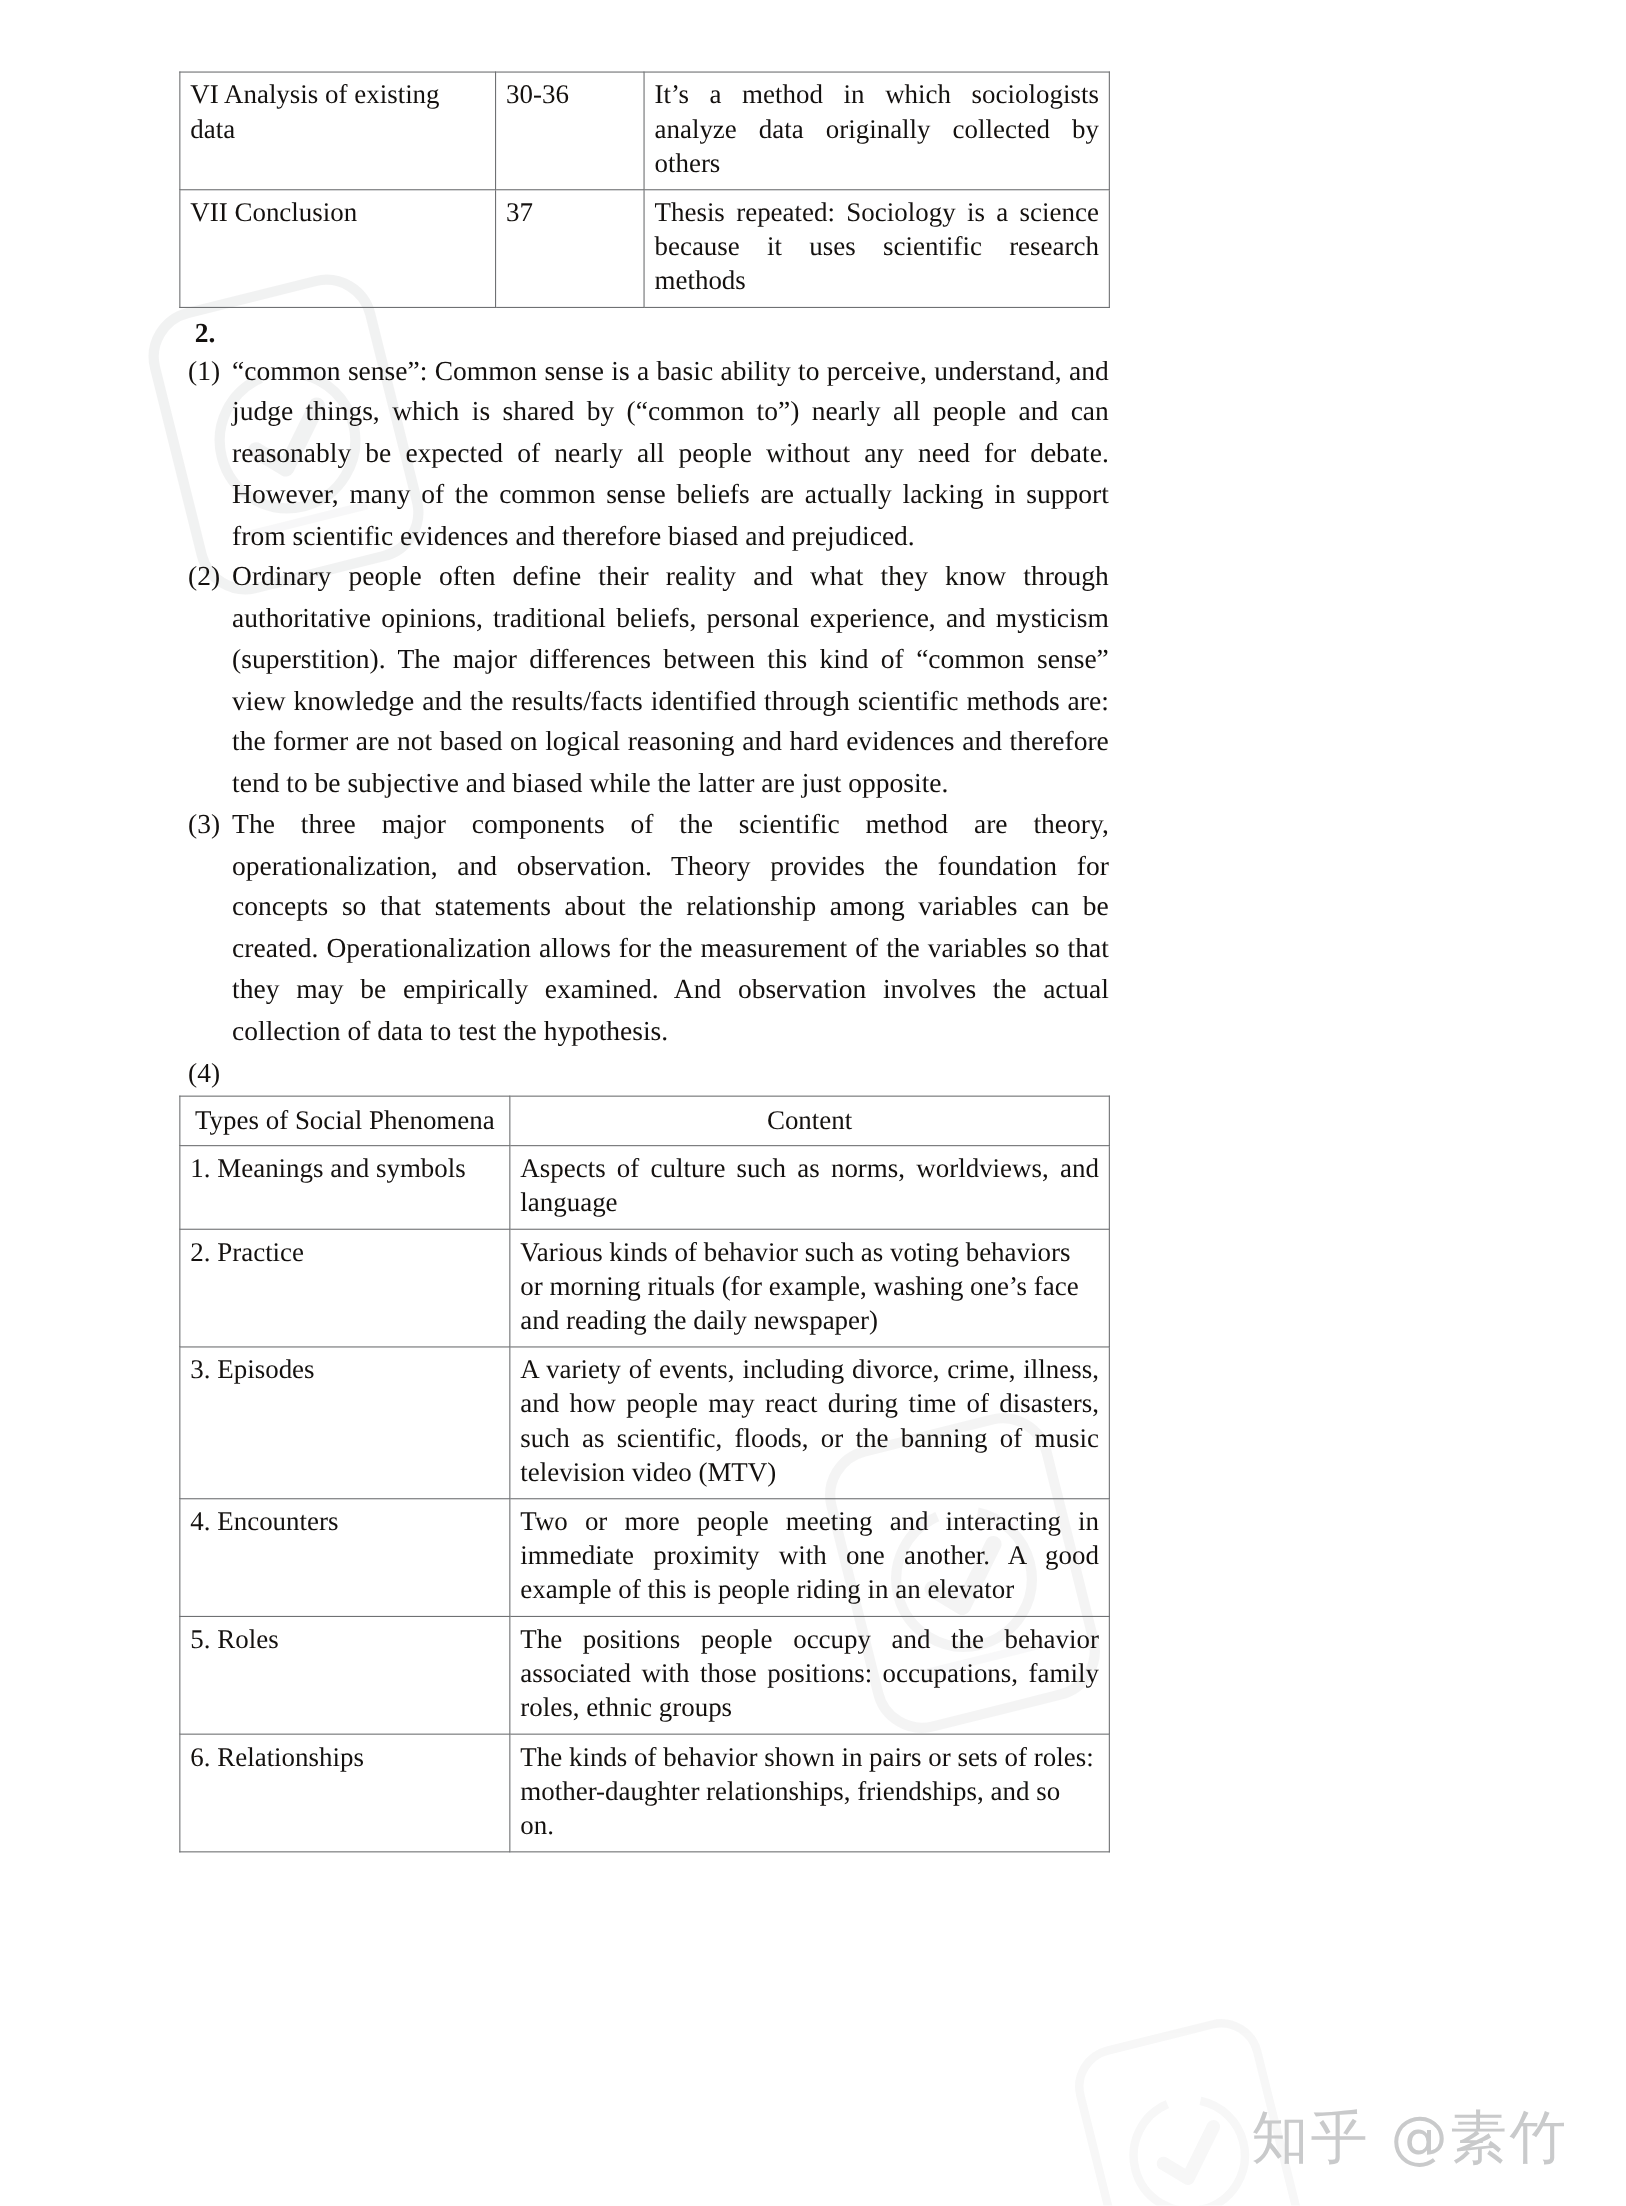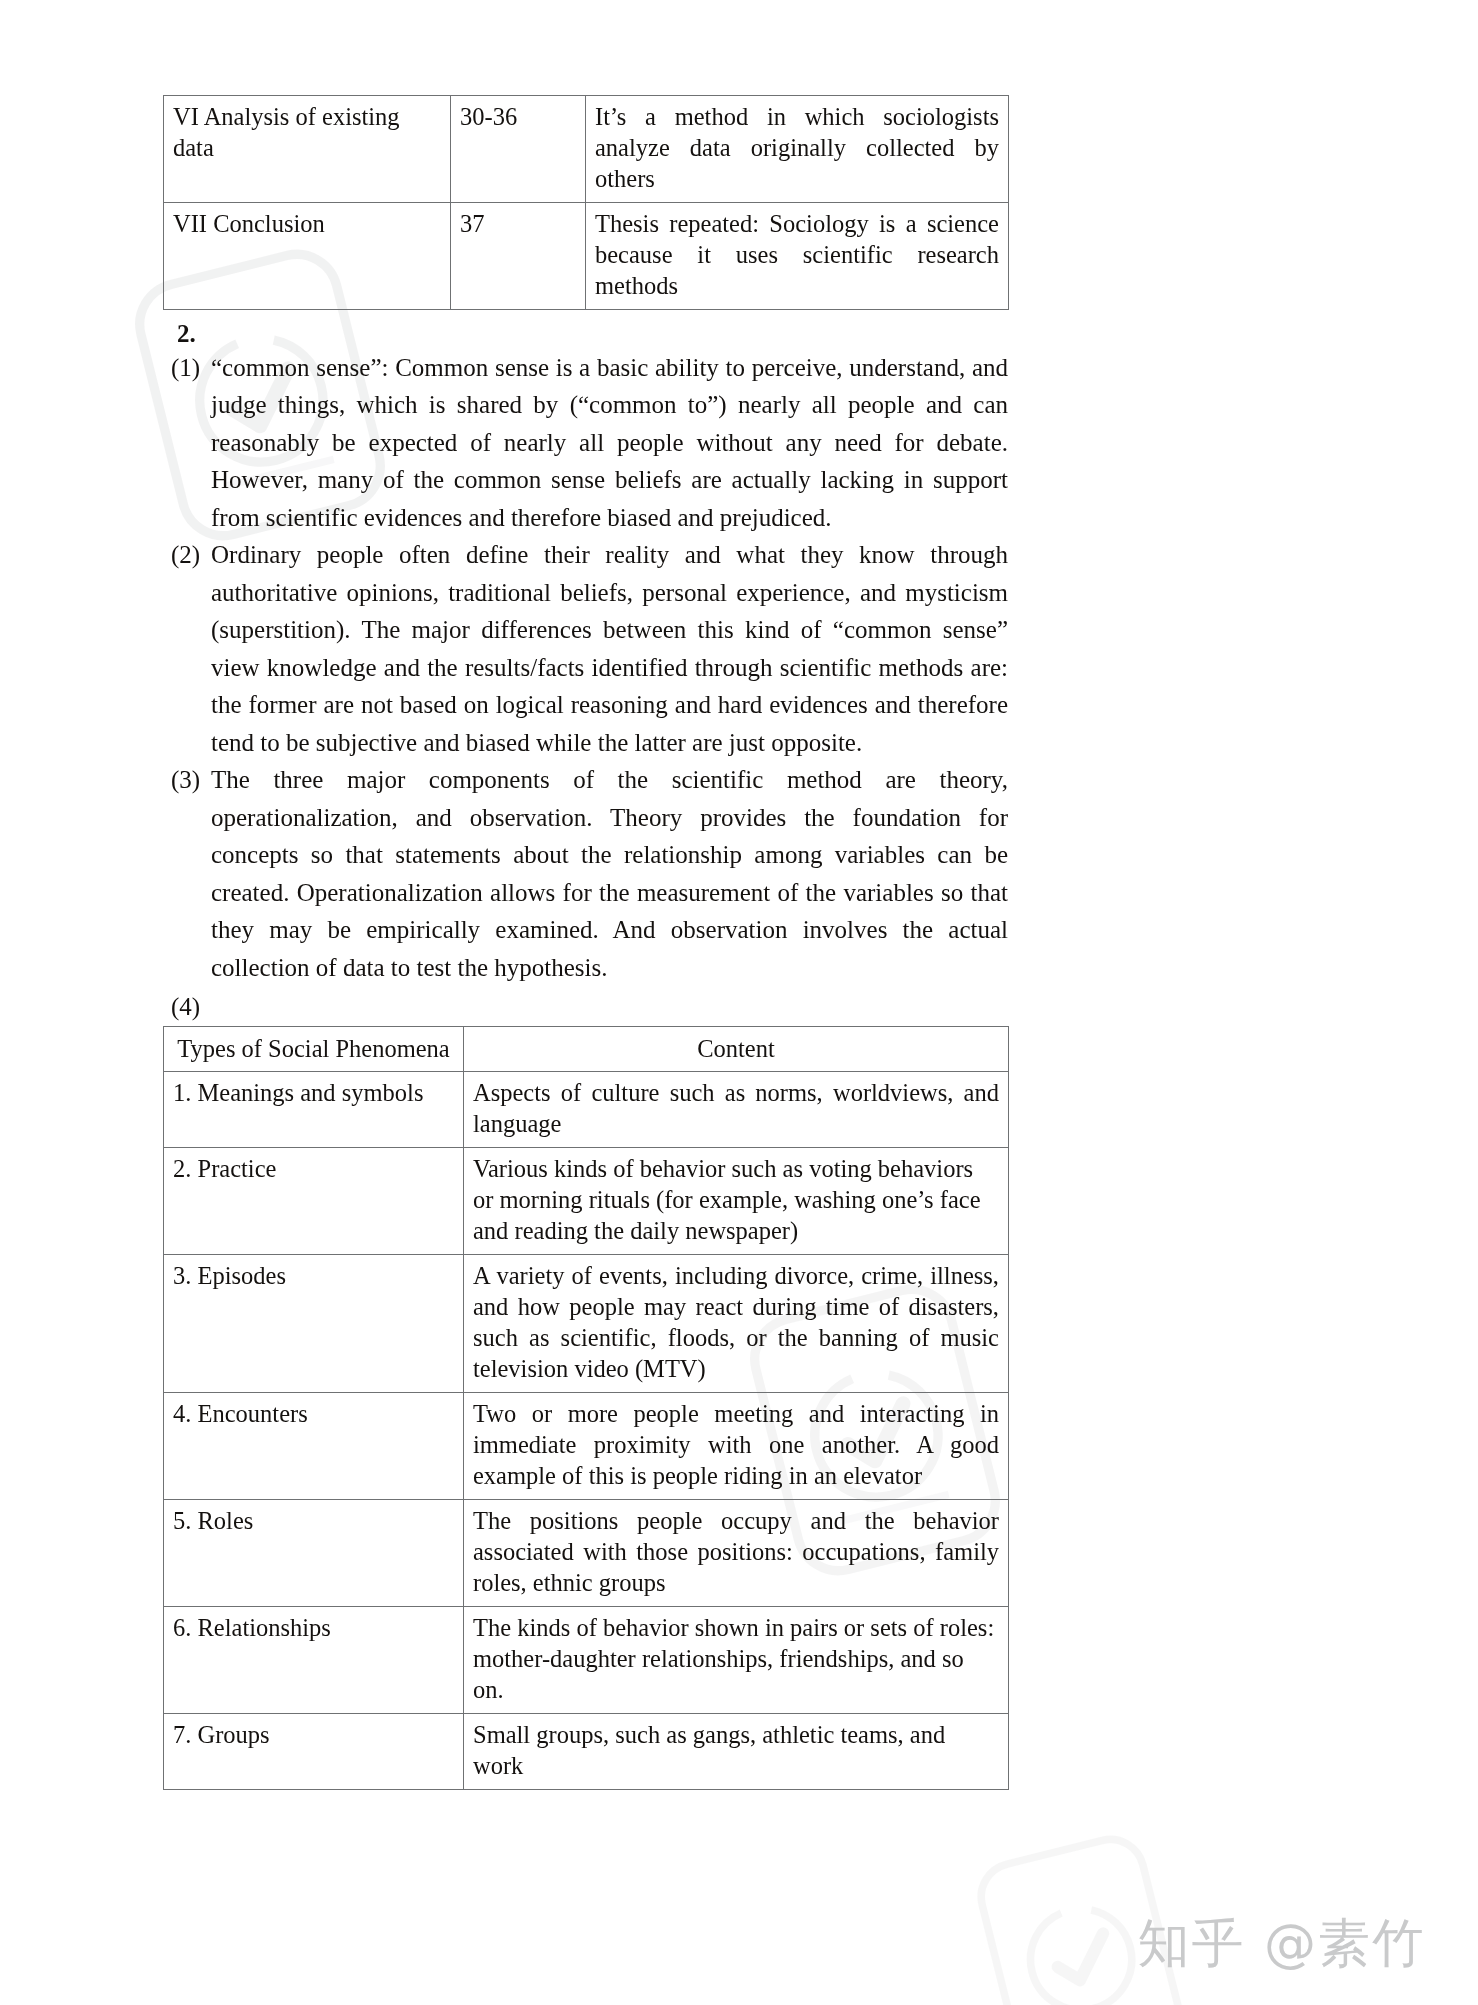--- a/index.html
+++ b/index.html
@@ -72,21 +72,21 @@
   }
   table.doc-table td, table.doc-table th {
     border: 1.4px solid #6f7173;
     padding: 6px 9px 7px 9px;
     vertical-align: top;
     font-weight: normal;
     text-align: left;
   }
 
   
-  #outline-table { margin-top: 95px; }
+  #outline-table { margin-top: 65px; }
   #outline-table col.c1 { width: 287px; }
   #outline-table col.c2 { width: 135px; }
   #outline-table col.c3 { width: 423px; }
   #outline-table td.just { text-align: justify; text-align-last: left; }
 
   .sec-num {
     font-weight: bold;
     font-size: 25px;
     margin: 9px 0 0 14px;
     line-height: 1.2;
@@ -230,24 +230,20 @@
           <td class="body">Two or more people meeting and interacting in immediate proximity with one another. A good example of this is people riding in an elevator</td>
         </tr>
         <tr>
           <td class="label">5. Roles</td>
           <td class="body">The positions people occupy and the behavior associated with those positions: occupations, family roles, ethnic groups</td>
         </tr>
         <tr>
           <td class="label">6. Relationships</td>
           <td class="nojust">The kinds of behavior shown in pairs or sets of roles: mother-daughter relationships, friendships, and so on.</td>
         </tr>
-        <tr>
-          <td class="label">7. Groups</td>
-          <td class="nojust">Small groups, such as gangs, athletic teams, and work</td>
-        </tr>
       </tbody>
     </table>
 
   </div>
 
   <div class="wm-foot">知乎 @素竹</div>
 
 </div>
 
 </body></html>

